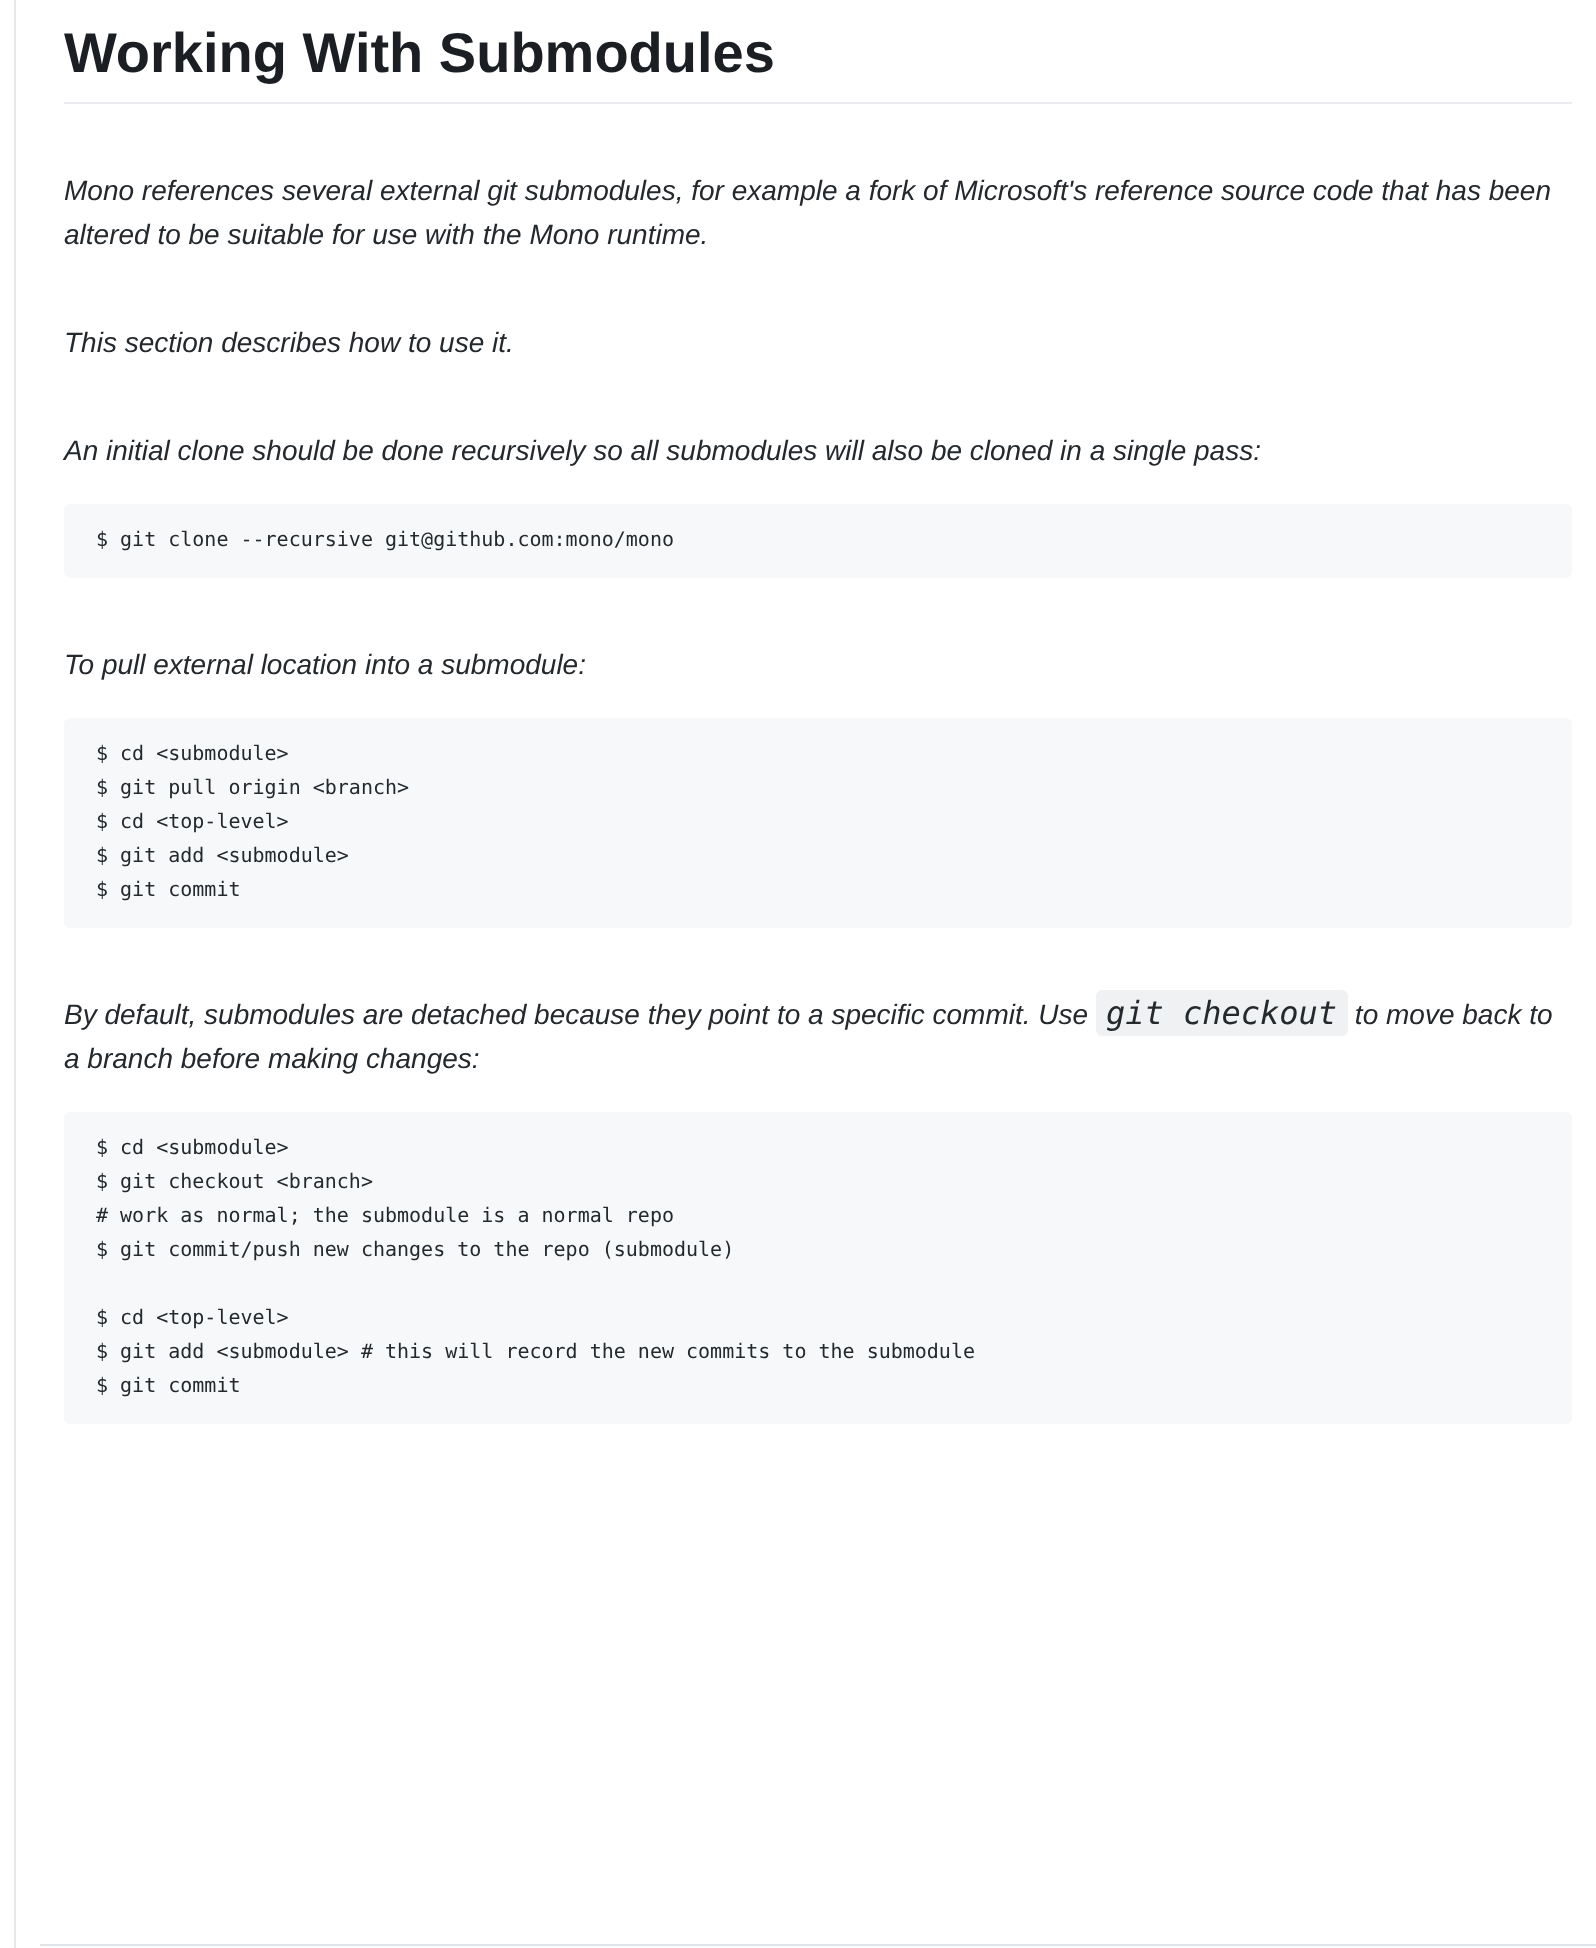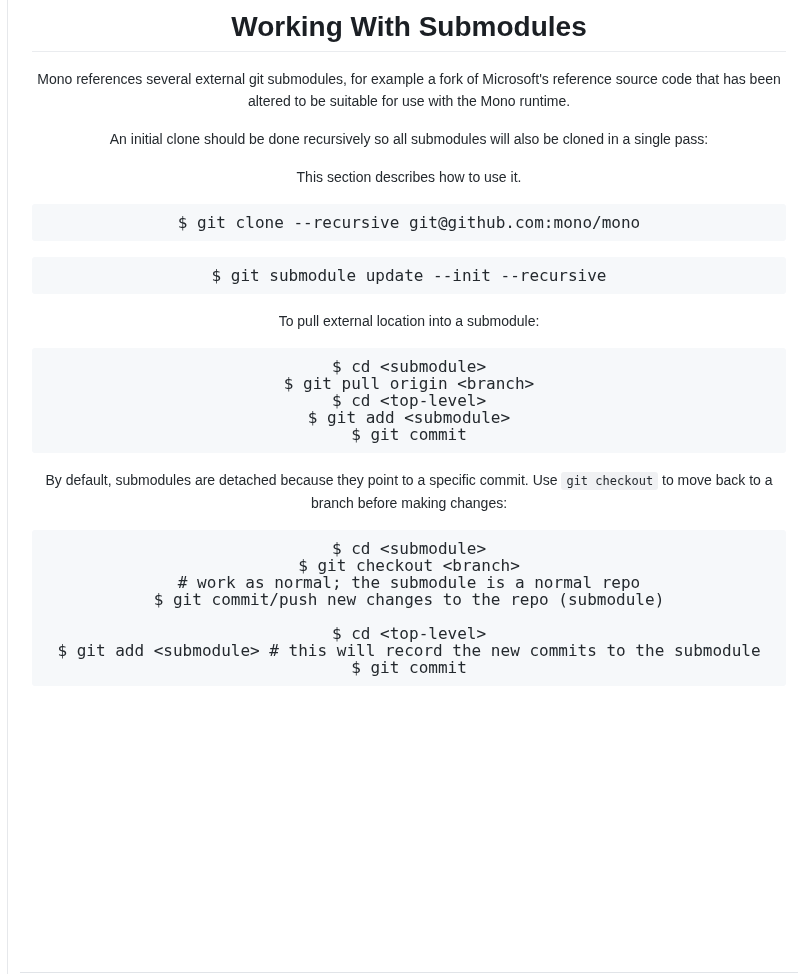--- a/index.html
+++ b/index.html
@@ -1,15 +1,15 @@
 <!DOCTYPE html>
 <html style="--text-color: #24292e; --code-bg: #f6f8fa; --inline-code-bg: #f0f1f3; --divider-color: #eaecef; --left-border-color: #e6e8eb; --border-color: #e1e4e8;"><head>
 <meta charset="utf-8">
 <style>
-  * { margin: 0; padding: 0; box-sizing: border-box; text-align: center; }
+  * { margin: 0; padding: 0; box-sizing: border-box; }
 
   html, body {
     width: 798px;
     height: 974px;
     background: #ffffff;
     overflow: hidden;
     font-family: "Liberation Sans", "DejaVu Sans", sans-serif;
   }
 
   .page {
@@ -49,64 +49,64 @@
     letter-spacing: 0;
   }
 
   .title-divider {
     margin-top: 7px;
     border: 0;
     border-bottom: 1px solid var(--divider-color, #eaecef);
   }
 
   .md-p {
-    margin-top: 16px;
+    margin-top: 32px;
     font-size: 14px;
     line-height: 22px;
     color: var(--text-color, #24292e);
+    font-style: italic;
   }
 
   .inline-code {
     font-family: "DejaVu Sans Mono", "Liberation Mono", monospace;
-    font-size: 12px;
+    font-size: 16px;
     background: var(--inline-code-bg, #f0f1f3);
     padding: 2px 5px;
     border-radius: 3px;
     color: var(--text-color, #24292e);
   }
 
   .code-block {
     margin-top: 16px;
     background: var(--code-bg, #f6f8fa);
     border-radius: 3px;
     padding: 10px 16px;
     font-family: "DejaVu Sans Mono", "Liberation Mono", monospace;
-    font-size: 16px;
+    font-size: 10px;
     line-height: 17px;
     color: var(--text-color, #24292e);
     white-space: pre;
     overflow: hidden;
   }
 </style>
 </head>
 <body>
 
 <div class="page">
   <div class="left-border"></div>
 
   <div class="article">
     <h1 class="article-title">Working With Submodules</h1>
     <hr class="title-divider">
 
     <div>
         <p class="md-p">Mono references several external git submodules, for example a fork of Microsoft's reference source code that has been altered to be suitable for use with the Mono runtime.</p>
+        <p class="md-p">This section describes how to use it.</p>
         <p class="md-p">An initial clone should be done recursively so all submodules will also be cloned in a single pass:</p>
-        <p class="md-p">This section describes how to use it.</p>
         <pre class="code-block">$ git clone --recursive git@github.com:mono/mono</pre>
-        <pre class="code-block">$ git submodule update --init --recursive</pre>
         <p class="md-p">To pull external location into a submodule:</p>
         <pre class="code-block">$ cd &lt;submodule&gt;
 $ git pull origin &lt;branch&gt;
 $ cd &lt;top-level&gt;
 $ git add &lt;submodule&gt;
 $ git commit</pre>
         <p class="md-p">By default, submodules are detached because they point to a specific commit. Use <code class="inline-code">git checkout</code> to move back to a branch before making changes:</p>
         <pre class="code-block">$ cd &lt;submodule&gt;
 $ git checkout &lt;branch&gt;
 # work as normal; the submodule is a normal repo

